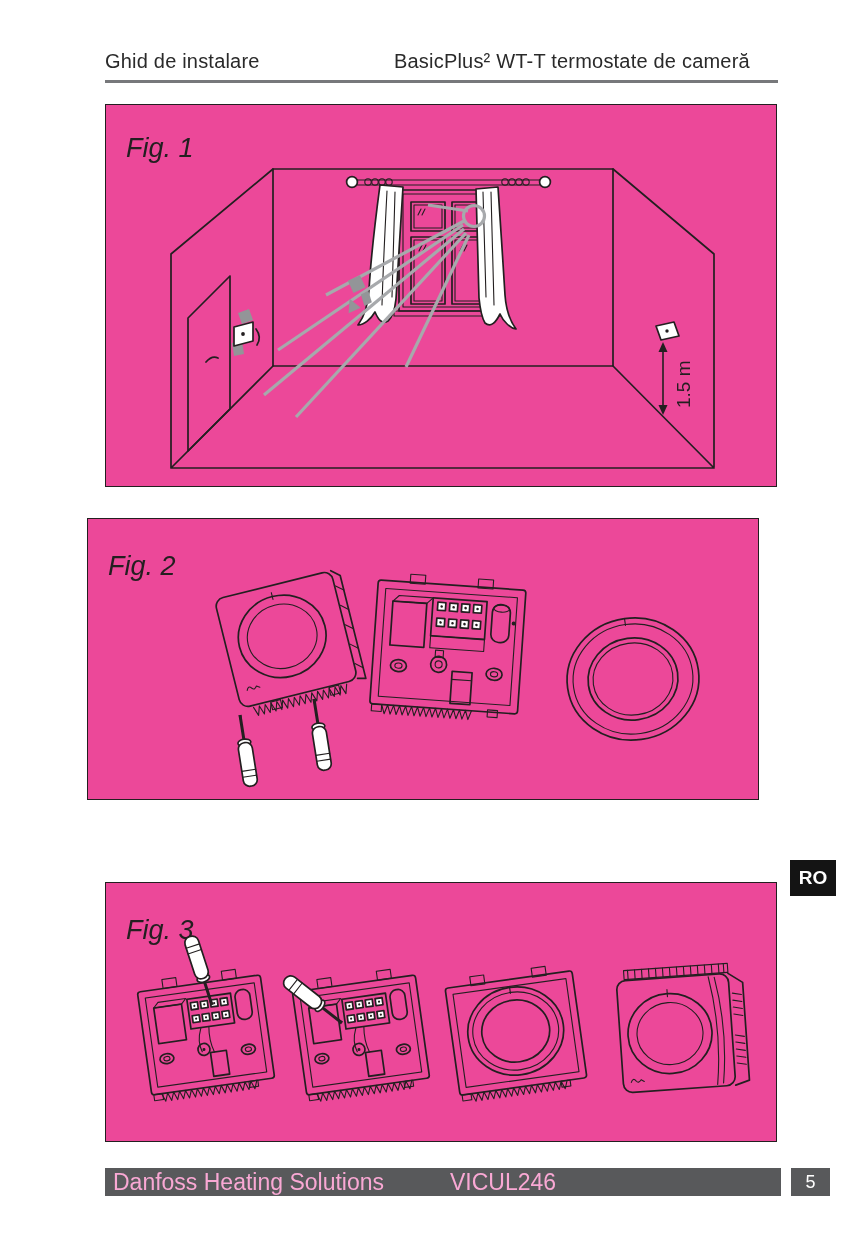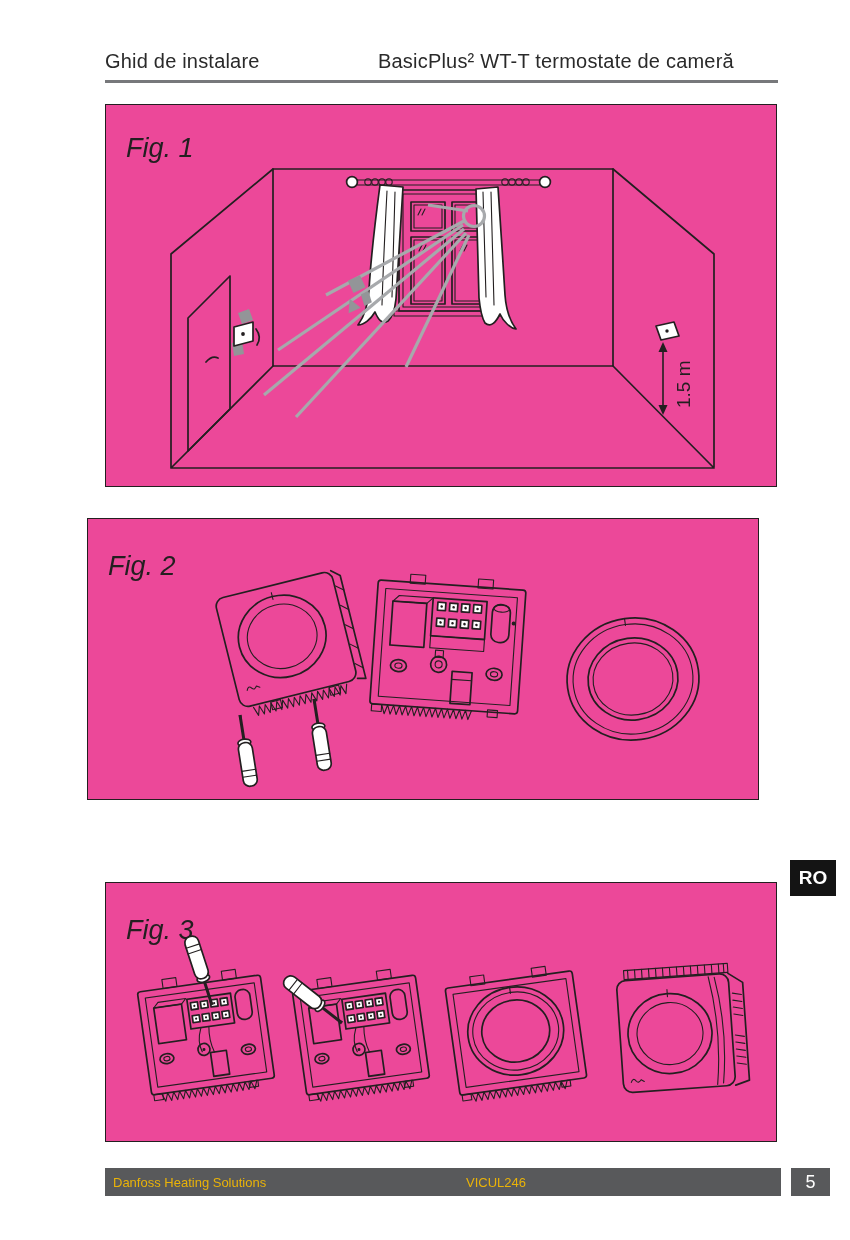--- a/index.html
+++ b/index.html
@@ -19,25 +19,25 @@
   .hdr-txt{font-size:20px;color:#2a2a2a;letter-spacing:.2px;white-space:nowrap;}
   .rule{background:var(--rule-gray);}
   .figbox{border:1.6px solid var(--line);background:#ec4899;box-sizing:border-box;}
   .figbox svg{position:absolute;left:0;top:0;}
   .figlabel{font-style:italic;font-size:27px;fill:var(--line);font-family:"Liberation Sans",sans-serif;}
   .badge{
     background:var(--badge-black);color:#fff;font-weight:bold;font-size:19px;
     display:flex;align-items:center;justify-content:center;
   }
   .footerbar{
-    background:var(--footer-gray);color:#eab308;font-size:13px;
+    background:var(--footer-gray);color:#f9a8d4;font-size:23px;
     display:flex;align-items:center;
   }
   .footerbar .company{padding-left:8px;}
-  .footerbar .code{position:absolute;left:361px;text-align:center;}
+  .footerbar .code{position:absolute;left:345px;text-align:center;}
   .pagebox{
     background:var(--footer-gray);color:#fff;font-size:18px;
     display:flex;align-items:center;justify-content:center;
   }
   
   .k {stroke:var(--line);fill:none;stroke-width:1.7;stroke-linejoin:round;stroke-linecap:round;}
   .k1{stroke:var(--line);fill:none;stroke-width:1.1;stroke-linejoin:round;stroke-linecap:round;}
   .k3{stroke:var(--line);fill:none;stroke-width:3;stroke-linecap:round;}
   .kw{stroke:var(--line);fill:#fff;stroke-width:1.7;stroke-linejoin:round;}
   .kf{fill:var(--line);stroke:none;}
@@ -45,21 +45,21 @@
   .grf{fill:var(--mid-gray);stroke:none;}
   .dim{stroke:var(--line);fill:none;stroke-width:1.6;}
   .dimtxt{font-size:19px;fill:var(--line);font-family:"Liberation Sans",sans-serif;}
 </style>
 </head>
 <body>
 
 <div id="page">
 
   <div class="abs hdr-txt" style="left:105px;top:50px;">Ghid de instalare</div>
-  <div class="abs hdr-txt" style="left:378px;top:50px;">BasicPlus² WT-T termostate de cameră</div>
+  <div class="abs hdr-txt" style="left:394px;top:50px;">BasicPlus² WT-T termostate de cameră</div>
   <div class="abs rule" style="left:105px;top:80px;width:673px;height:3px;"></div>
 
   <div class="abs figbox" style="left:105px;top:104px;width:672px;height:383px;">
     <svg width="669" height="380" viewBox="0 0 669 380">
       <text class="figlabel" x="20" y="52">Fig. 1</text>
 
       <g>
 
         <path class="k" d="M167,64 H507 V261 H167 Z"></path>
         <path class="k" d="M167,64 L65,149 V363 M167,261 L65,363 H608 L507,261 M608,362 V149 L507,64"></path>

